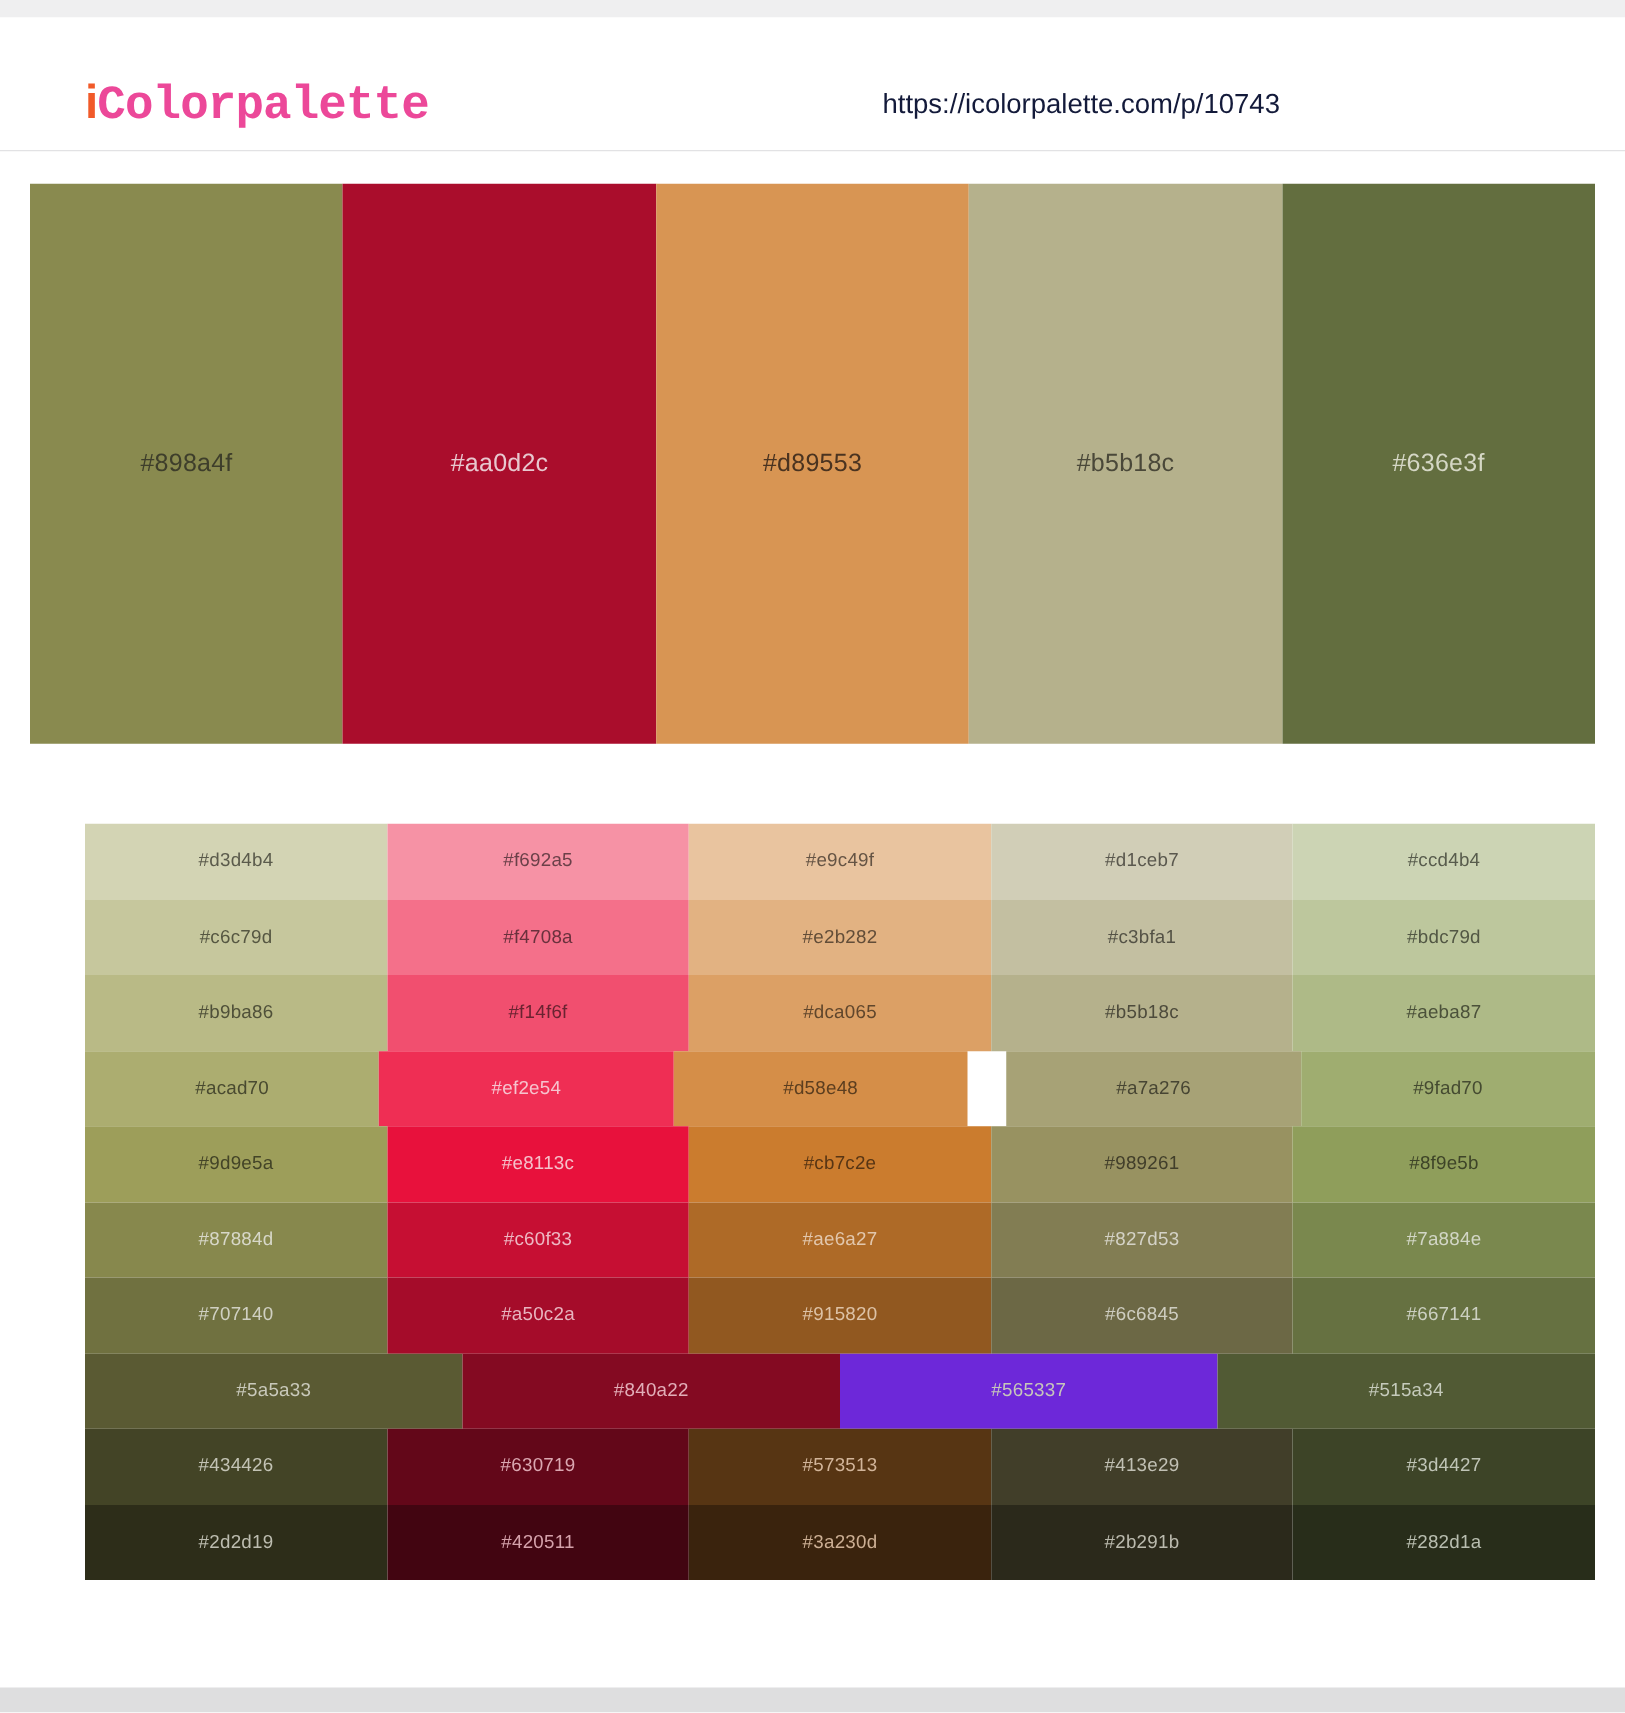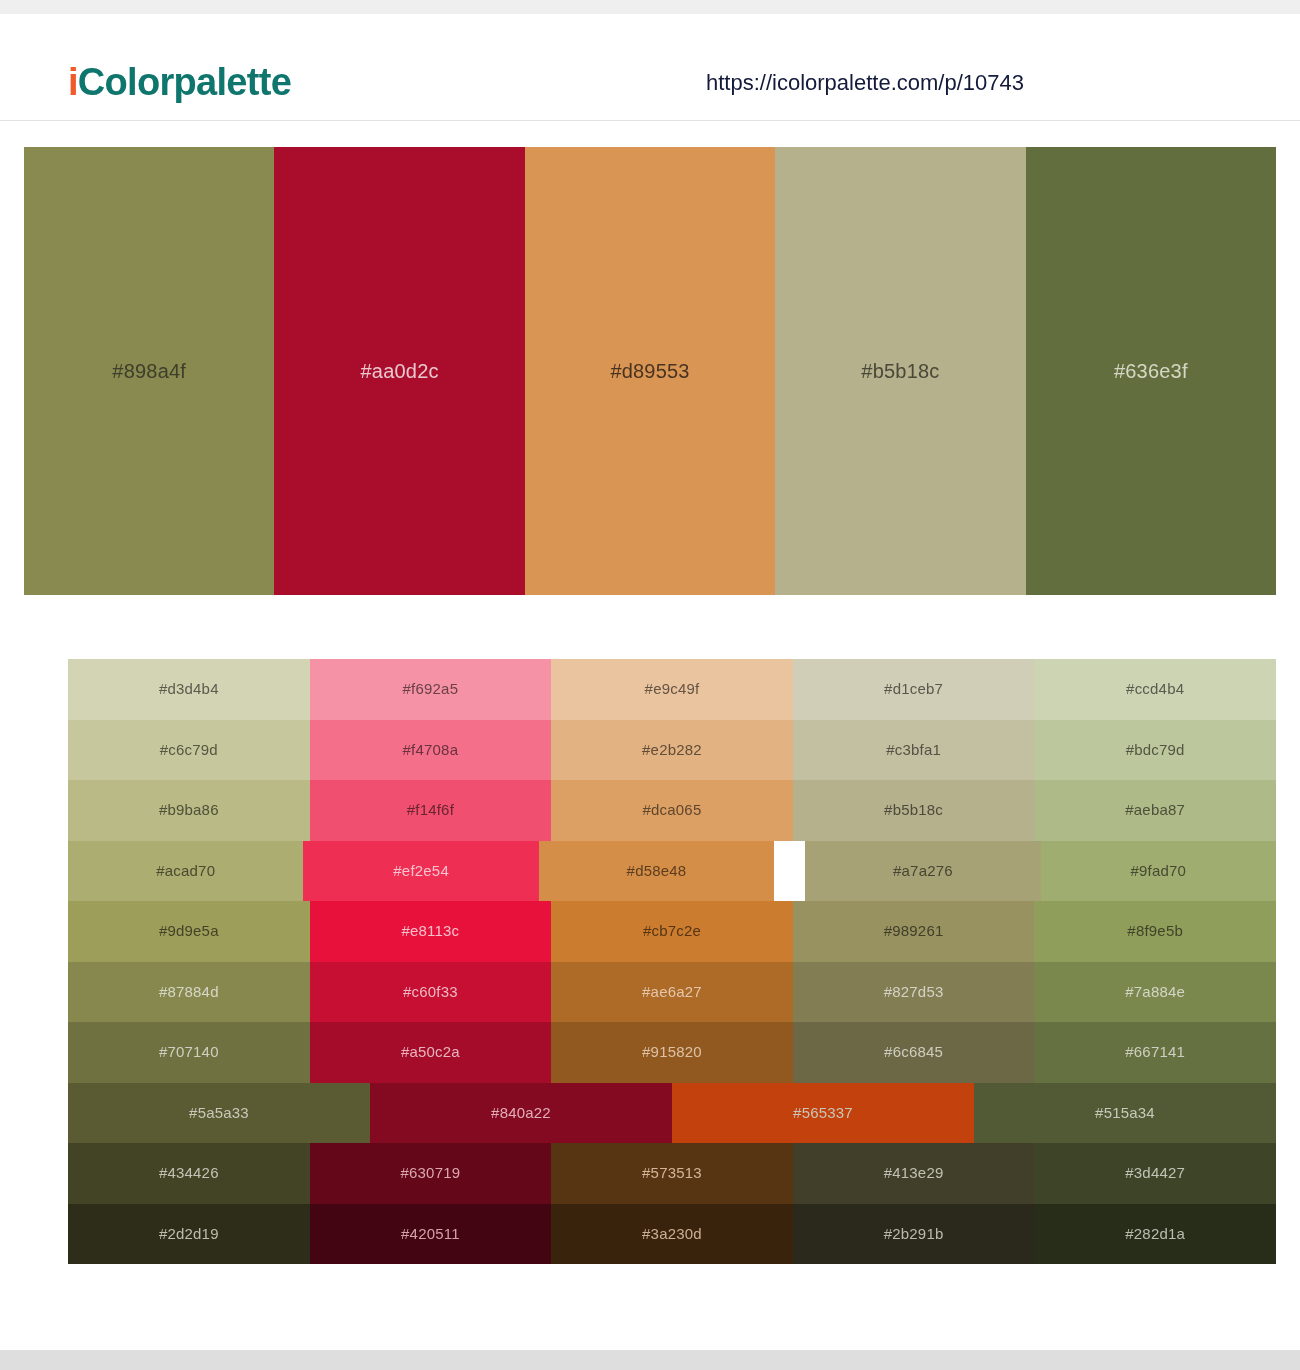--- a/index.html
+++ b/index.html
@@ -33,21 +33,21 @@
   .logo {
     position: absolute;
     left: 68px; top: 46px;
     font-size: 38px;
     font-weight: bold;
     letter-spacing: -0.7px;
     line-height: 44px;
     white-space: nowrap;
   }
   .logo .logo-i { color: #f15a29; }
-  .logo .logo-rest { color: #0f766e; }
+  .logo .logo-rest { color: #ec4899; font-family: Liberation Mono, monospace; }
   .page-url {
     position: absolute;
     left: 706px; top: 55px;
     font-size: 22px;
     color: #131a3a;
     line-height: 28px;
     white-space: nowrap;
     font-family: "Liberation Sans", sans-serif;
   }
 
@@ -258,21 +258,21 @@
           <span class="shade-label" style="color: rgb(204, 208, 193);">#667141</span>
         </div>
       </div>
       <div class="shade-row">
         <div class="shade-cell" style="background: rgb(90, 90, 51);">
           <span class="shade-label" style="color: rgb(201, 201, 187);">#5a5a33</span>
         </div>
         <div class="shade-cell" style="background: rgb(132, 10, 34);">
           <span class="shade-label" style="color: rgb(226, 174, 184);">#840a22</span>
         </div>
-        <div class="shade-cell" style="background: #c2410c;">
+        <div class="shade-cell" style="background: #6d28d9;">
           <span class="shade-label" style="color: rgb(199, 198, 186);">#565337</span>
         </div>
         <div class="shade-cell" style="background: rgb(81, 90, 52);">
           <span class="shade-label" style="color: rgb(197, 202, 187);">#515a34</span>
         </div>
       </div>
       <div class="shade-row">
         <div class="shade-cell" style="background: rgb(67, 68, 38);">
           <span class="shade-label" style="color: rgb(195, 195, 181);">#434426</span>
         </div>

